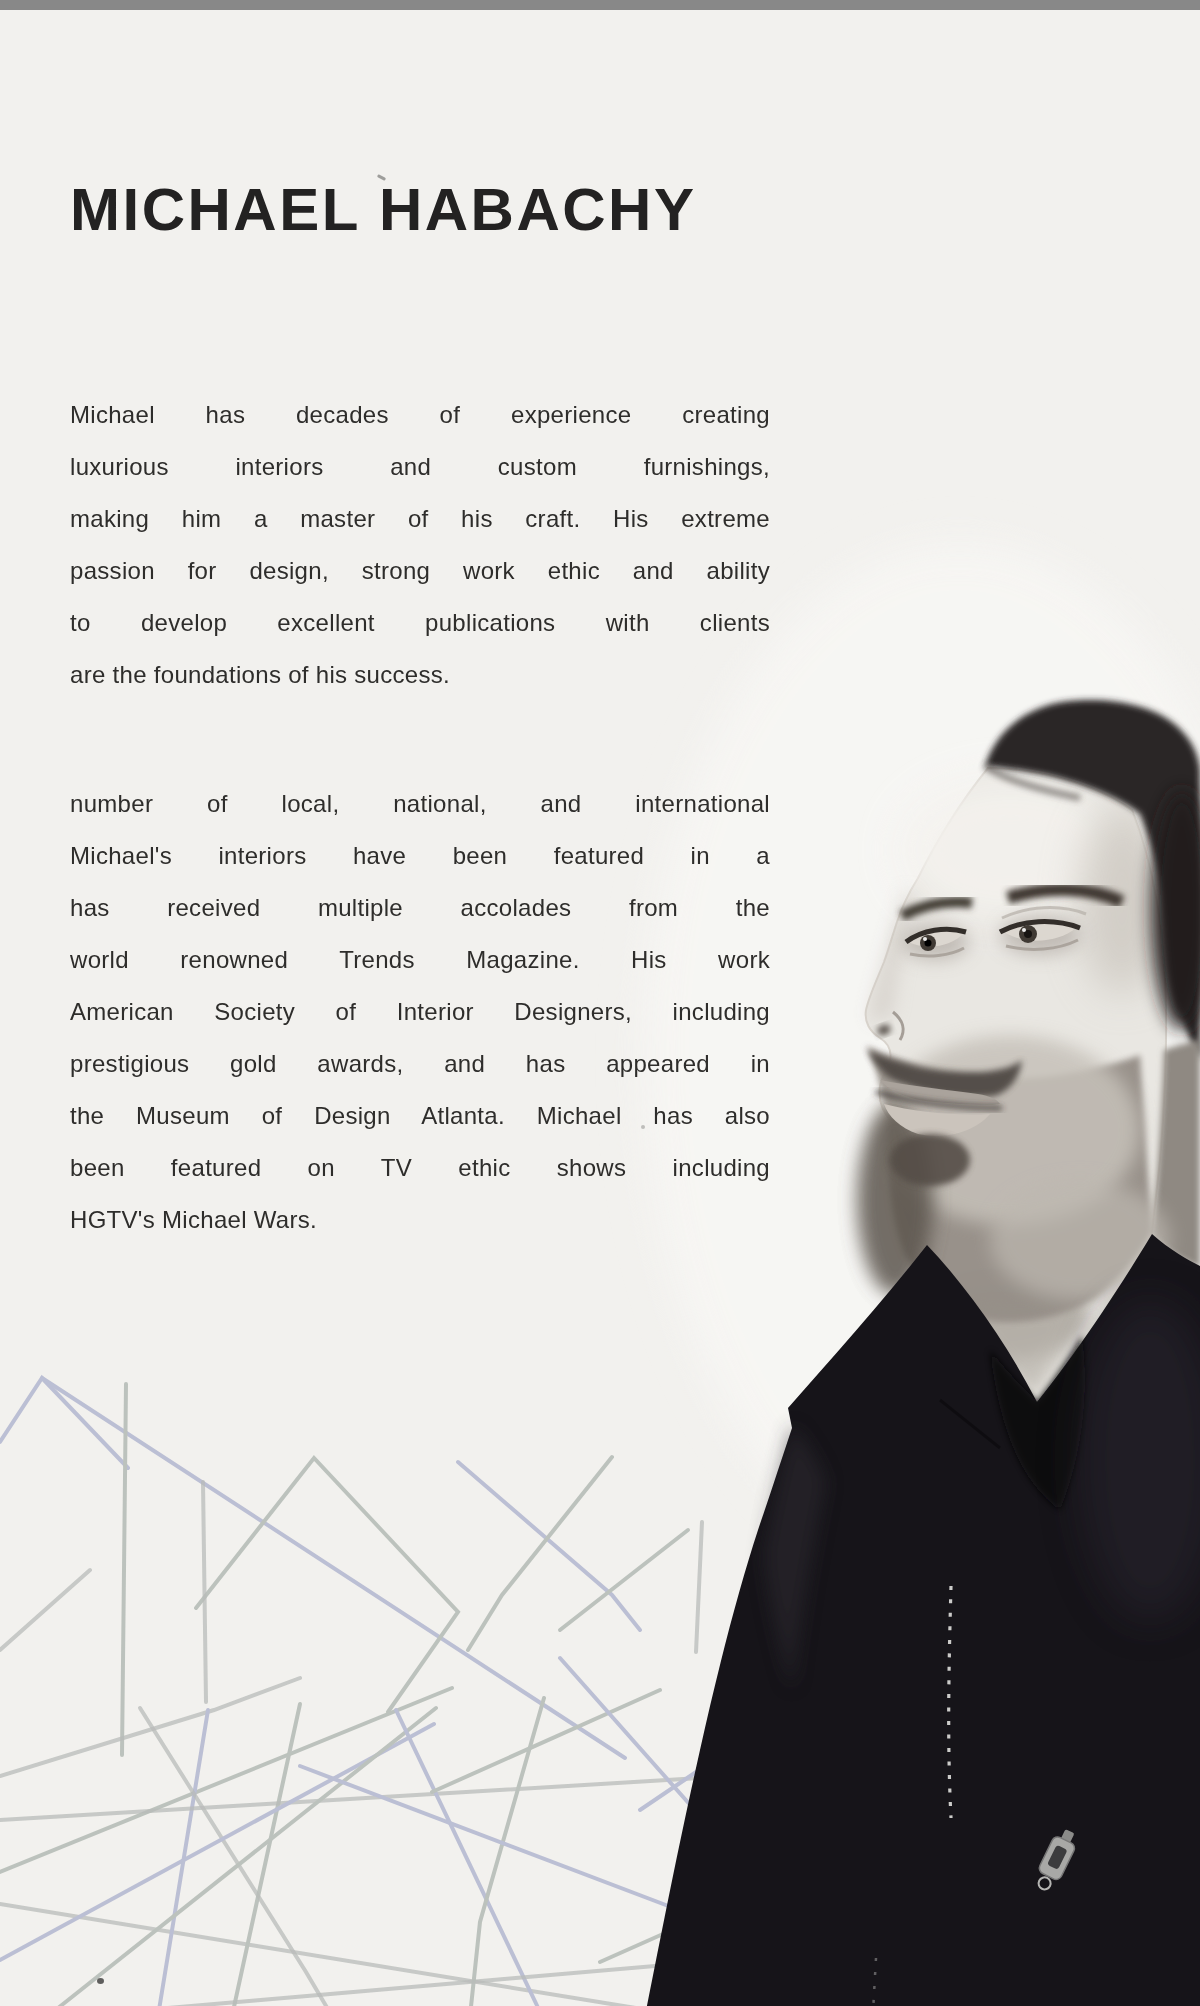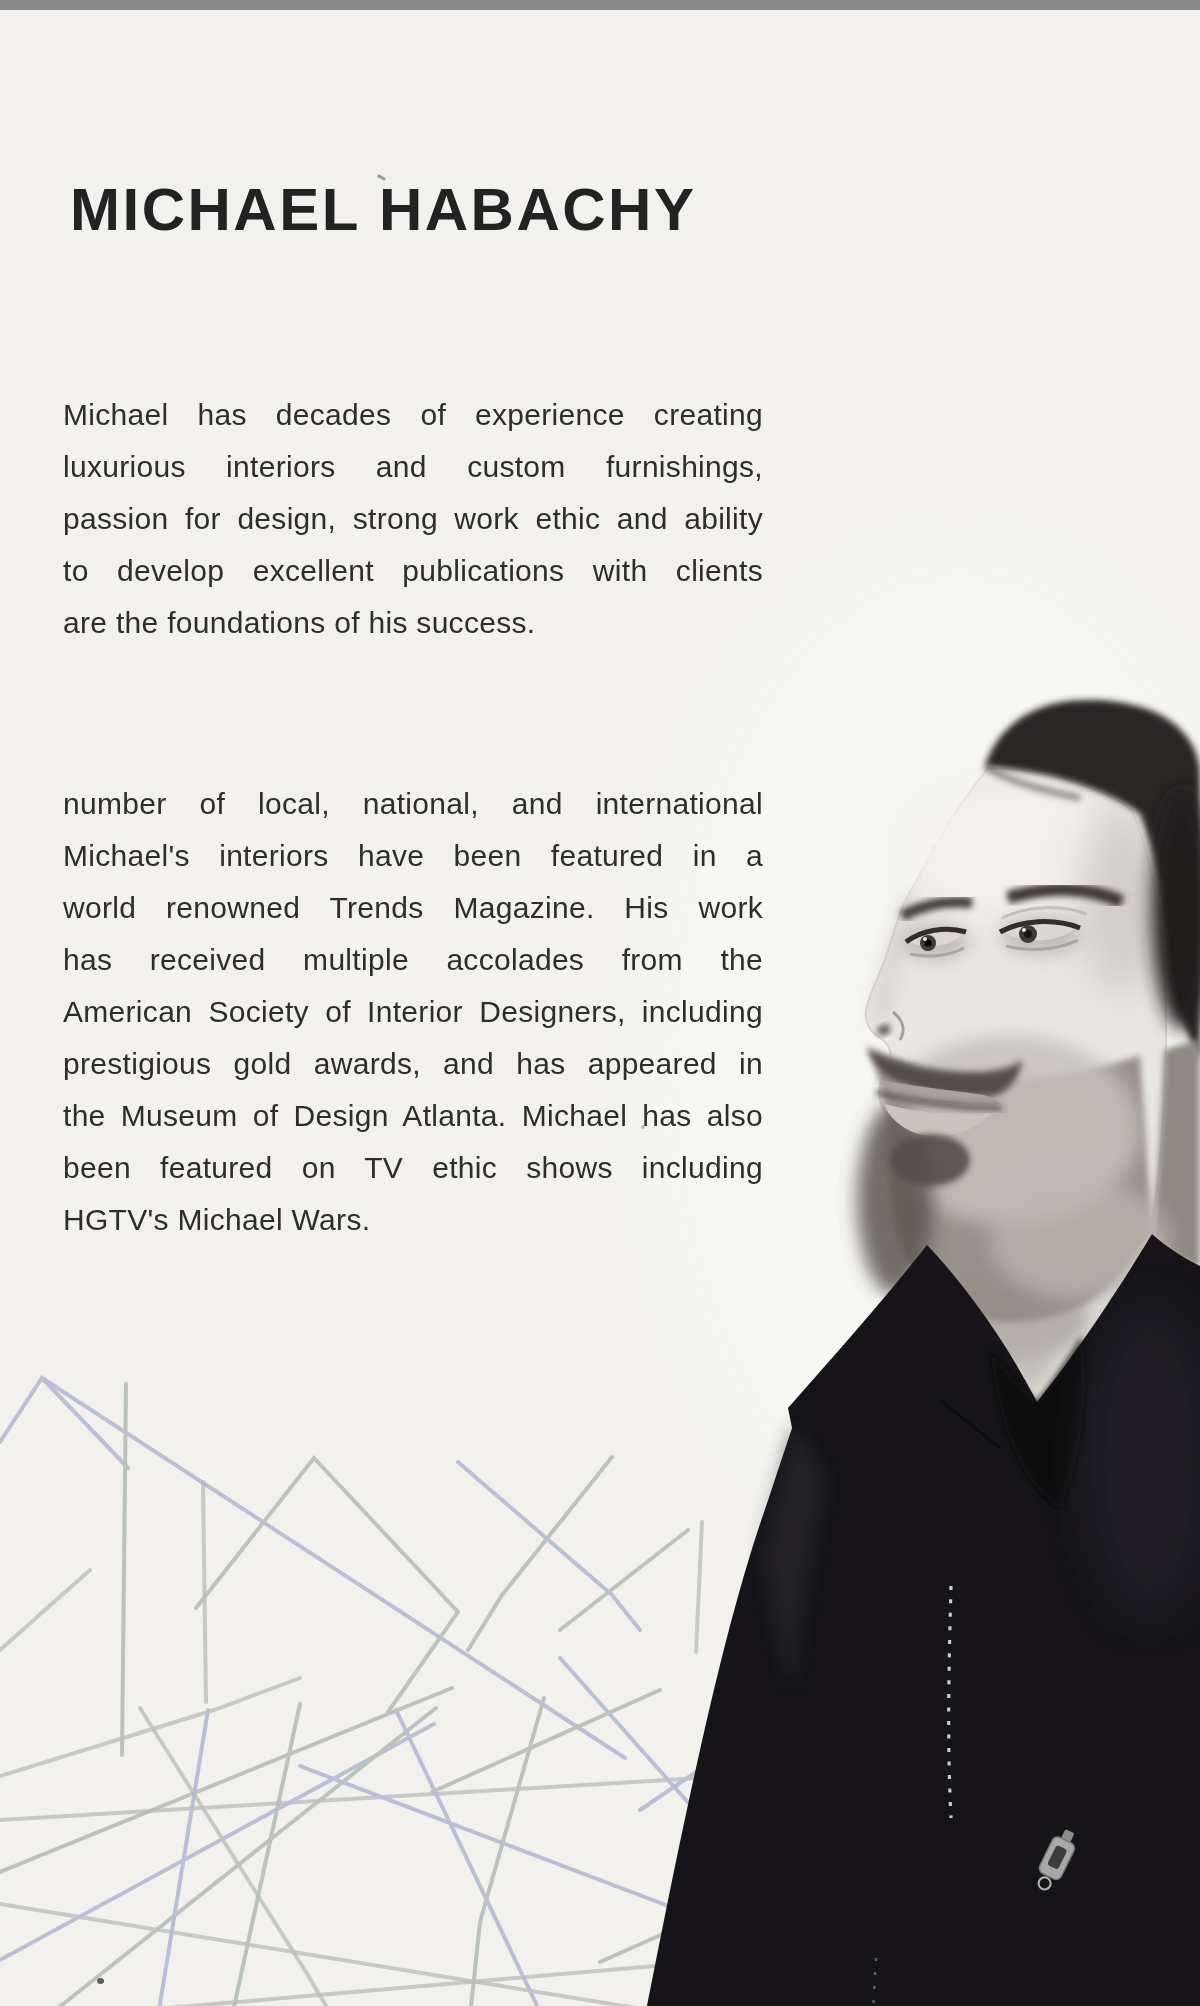--- a/index.html
+++ b/index.html
@@ -15,23 +15,23 @@
     position:absolute;left:0;top:0;width:1200px;height:2006px;
     pointer-events:none;
   }
   h1.title{
     position:absolute;left:70px;top:170px;margin:0;
     font-size:60px;line-height:60px;font-weight:700;
     letter-spacing:2.5px;
     color:var(--title-ink,#232222);
   }
   .para{
-    position:absolute;left:63px;width:700px;
+    position:absolute;left:70px;width:700px;
     color:var(--ink,#2e2d2b);
-    font-size:30px;font-weight:400;
+    font-size:24px;font-weight:400;
     letter-spacing:0.3px;
   }
   .para .line{
     height:52px;line-height:52px;white-space:nowrap;
     text-align:justify;text-align-last:justify;
   }
   .para .line.last{text-align-last:left;}
   .p1{top:379px;}
   .p2{top:768px;}
   .speck{position:absolute;background:#5a5a57;border-radius:2px;}
@@ -200,29 +200,30 @@
       <rect x="-12" y="-22" width="24" height="40" rx="6" fill="#a8a8a6" stroke="#777777" stroke-width="1.5"></rect>
       <rect x="-6" y="-14" width="12" height="22" rx="3" fill="#3c3c3e"></rect>
       <circle cx="0" cy="26" r="6" fill="#141318" stroke="#b5b5b3" stroke-width="2"></circle>
     </g>
   </svg>
 
   <h1 class="title">MICHAEL HABACHY</h1>
   <div class="para p1">
       <div class="line">Michael has decades of experience creating</div>
       <div class="line">luxurious interiors and custom furnishings,</div>
+      <div class="line">making him a master of his craft. His extreme</div>
       <div class="line">passion for design, strong work ethic and ability</div>
       <div class="line">to develop excellent publications with clients</div>
       <div class="line last">are the foundations of his success.</div>
     </div>
   <div class="para p2">
       <div class="line">number of local, national, and international</div>
       <div class="line">Michael's interiors have been featured in a</div>
+      <div class="line">has received multiple accolades from the</div>
       <div class="line">world renowned Trends Magazine. His work</div>
-      <div class="line">has received multiple accolades from the</div>
       <div class="line">American Society of Interior Designers, including</div>
       <div class="line">prestigious gold awards, and has appeared in</div>
       <div class="line">the Museum of Design Atlanta. Michael has also</div>
       <div class="line">been featured on TV ethic shows including</div>
       <div class="line last">HGTV's Michael Wars.</div>
     </div>
 
   <div class="speck s1"></div>
   <div class="speck s2"></div>
   <div class="speck s3"></div>

